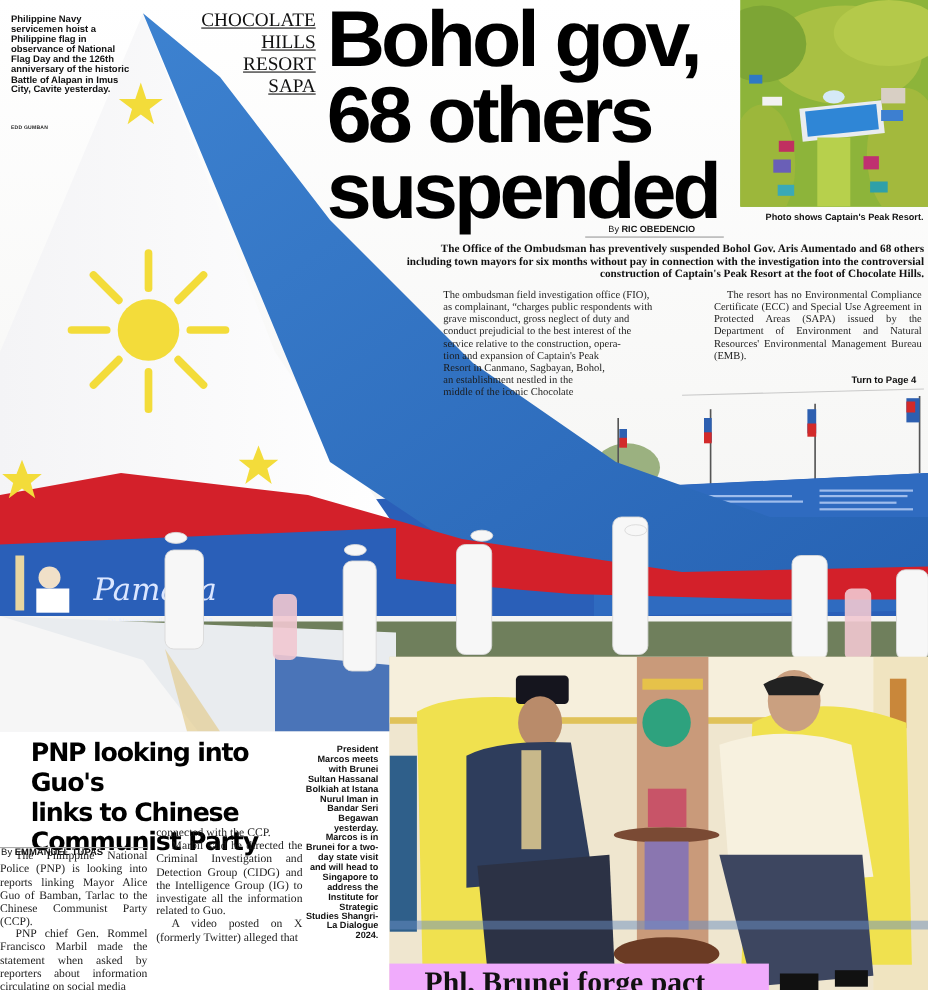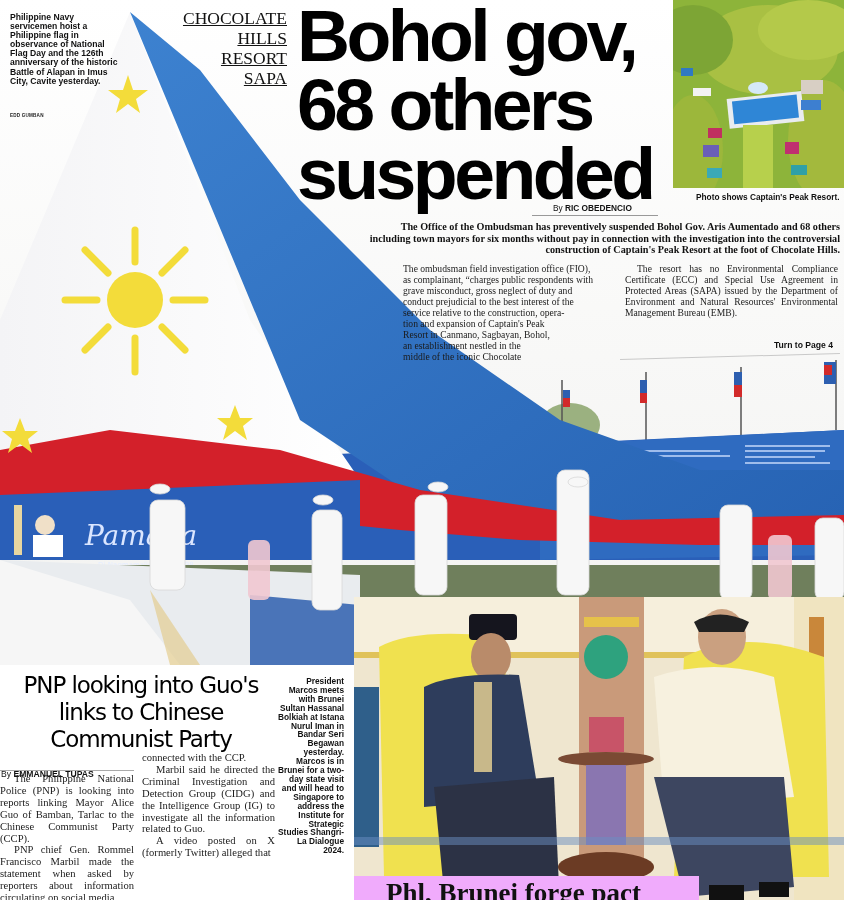--- a/index.html
+++ b/index.html
@@ -30,26 +30,26 @@
     .byline-main b { font-weight: bold; }
     .byline-rule { position: absolute; left: 532px; top: 215px; width: 126px; height: 1px; background: #999; }
 
     
     .lead { position: absolute; left: 362px; top: 221px; width: 478px; font-family: "Liberation Serif", serif; font-weight: bold; font-size: 10.2px; line-height: 11.5px; text-align: right; text-align-last: right; }
 
     .body-col { position: absolute; font-family: "Liberation Serif", serif; font-size: 9.6px; line-height: 11px; color: #1b1b1b; }
     .col-fio { left: 403px; top: 263px; width: 221px; }
     .col-fio p { margin: 0; }
     .col-chnm { left: 625px; top: 263px; width: 213px; text-align: justify; }
-    .col-chnm p.indent { text-indent: 12px; }
+    .col-chnm p.indent { text-indent: 12px; margin-left: 24px; }
     .turn-page { position: absolute; left: 774px; top: 340px; font-family: "Liberation Sans", sans-serif; font-weight: bold; font-size: 8.6px; color: #111; }
     .turn-rule { position: absolute; left: 620px; top: 356px; width: 220px; height: 1px; background: #c9c9c9; transform: rotate(-1.5deg); }
 
     
-    .pnp-headline { position: absolute; left: 0; top: 672px; width: 282px; text-align: center; font-family: "DejaVu Sans", sans-serif; font-weight: normal; font-size: 23px; line-height: 27px; letter-spacing: -1.1px; color: #000; }
+    .pnp-headline { position: absolute; left: 0; top: 672px; width: 282px; text-align: left; font-family: "DejaVu Sans", sans-serif; font-weight: bold; font-size: 23px; line-height: 27px; letter-spacing: -1.1px; color: #000; padding-left: 28px; }
     .byline-pnp { position: absolute; left: 1px; top: 759px; font-family: "Liberation Sans", sans-serif; font-size: 8.6px; color: #111; margin-top: 10px; }
     .byline-pnp b { font-weight: bold; }
     .pnp-rule { position: absolute; left: 0; top: 770px; width: 134px; height: 1px; background: #aaa; }
     .pnp-col1 { left: 0; top: 773px; width: 134px; font-size: 10.6px; line-height: 11.9px; text-align: justify; }
     .pnp-col1 p { text-indent: 14px; }
     .pnp-col2 { left: 142px; top: 752px; width: 133px; font-size: 10.6px; line-height: 11.9px; text-align: justify; }
     .pnp-col2 p { text-indent: 14px; }
     .pnp-col2 p.noindent { text-indent: 0; }
 
     

